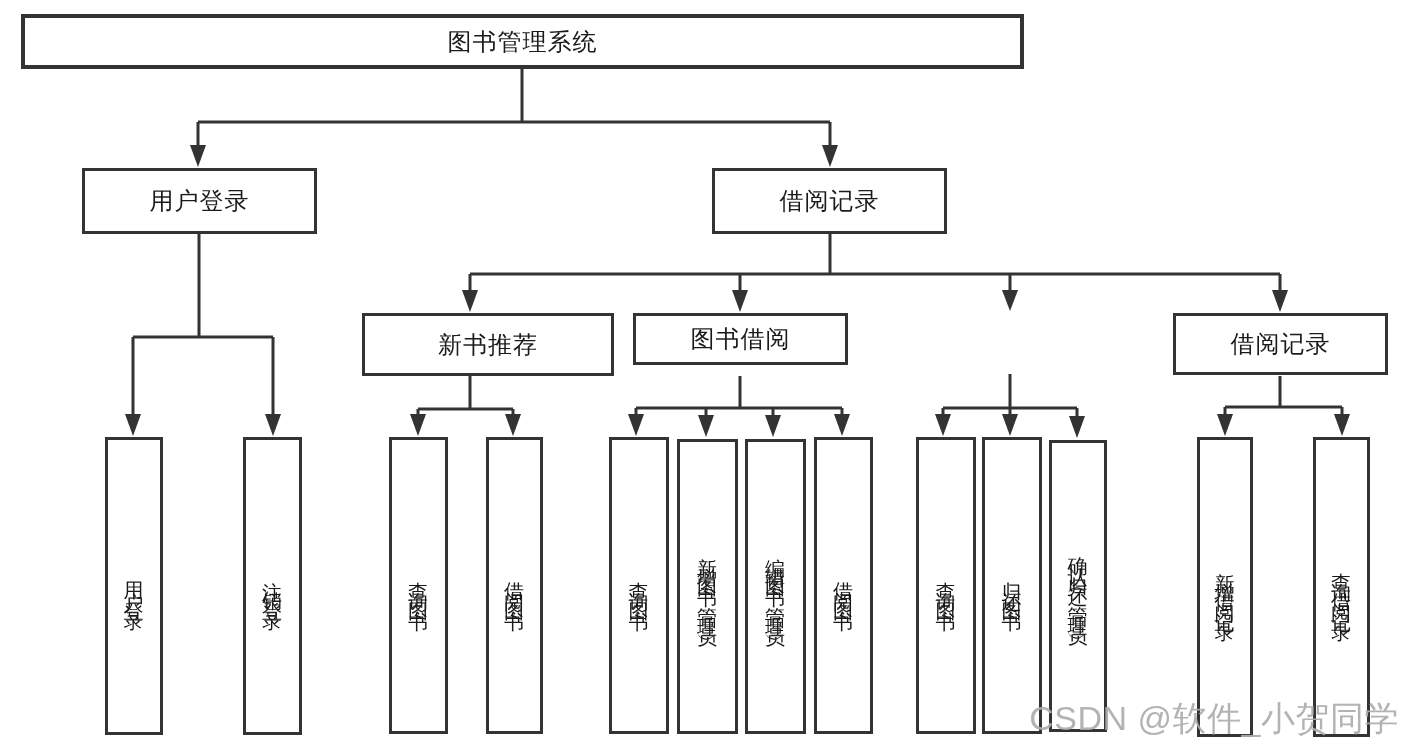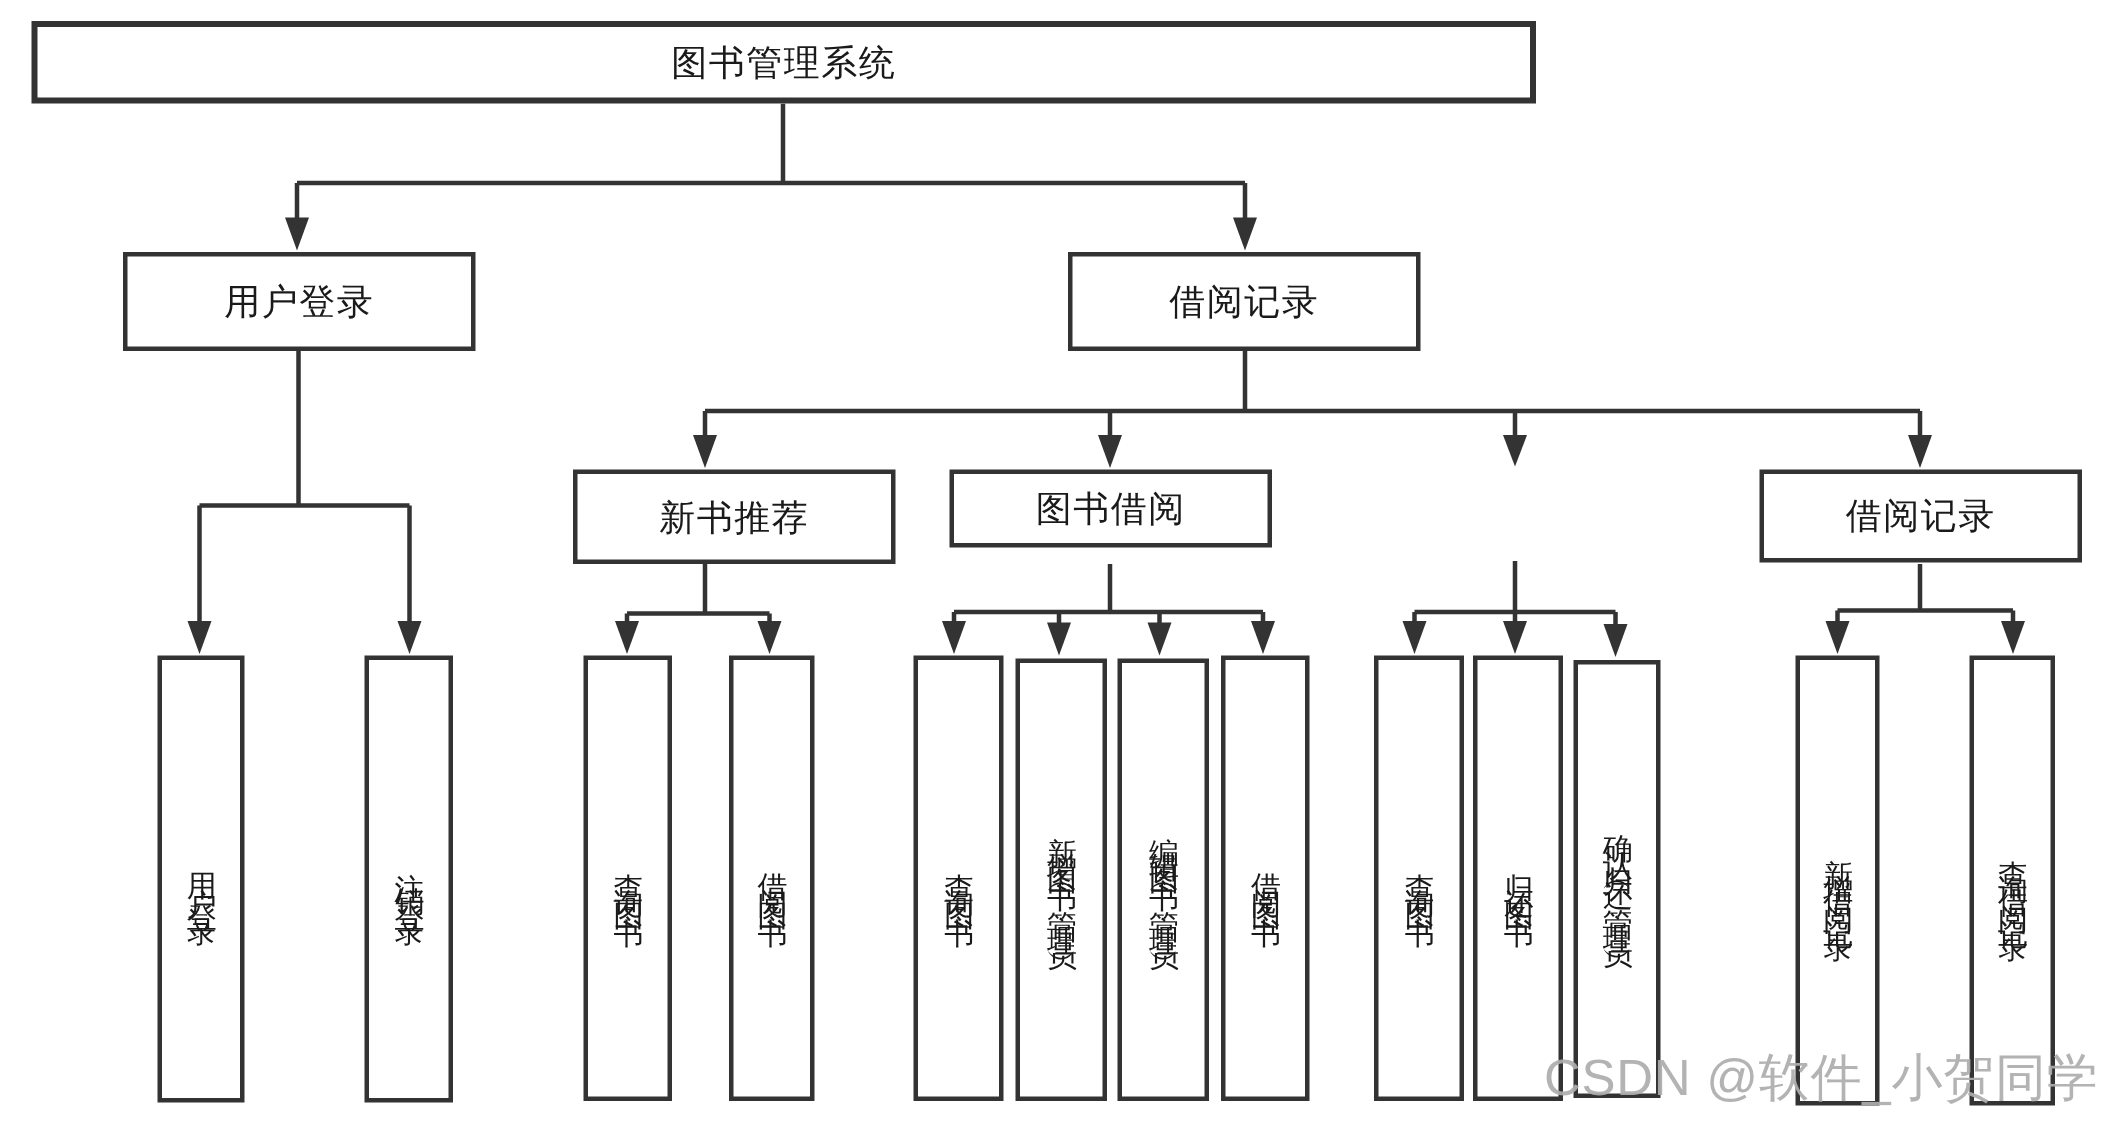--- a/index.html
+++ b/index.html
@@ -80,21 +80,21 @@
     <span class="lbl">借阅记录</span>
   </div>
 
   <div class="node v-node" style="left:105px;top:437px;width:58px;height:298px">
     <span class="vlbl">用户登录</span>
   </div>
   <div class="node v-node" style="left:243px;top:437px;width:59px;height:298px">
     <span class="vlbl">注销登录</span>
   </div>
 
-  <div class="node h-node" style="left:382px;top:313px;width:215px;height:63px">
+  <div class="node h-node" style="left:362px;top:313px;width:252px;height:63px">
     <span class="lbl">新书推荐</span>
   </div>
   <div class="node h-node" style="left:633px;top:313px;width:215px;height:52px">
     <span class="lbl">图书借阅</span>
   </div>
   <div class="node h-node" style="left:1173px;top:313px;width:215px;height:62px">
     <span class="lbl">借阅记录</span>
   </div>
 
   <div class="node v-node" style="left:389px;top:437px;width:59px;height:297px">

